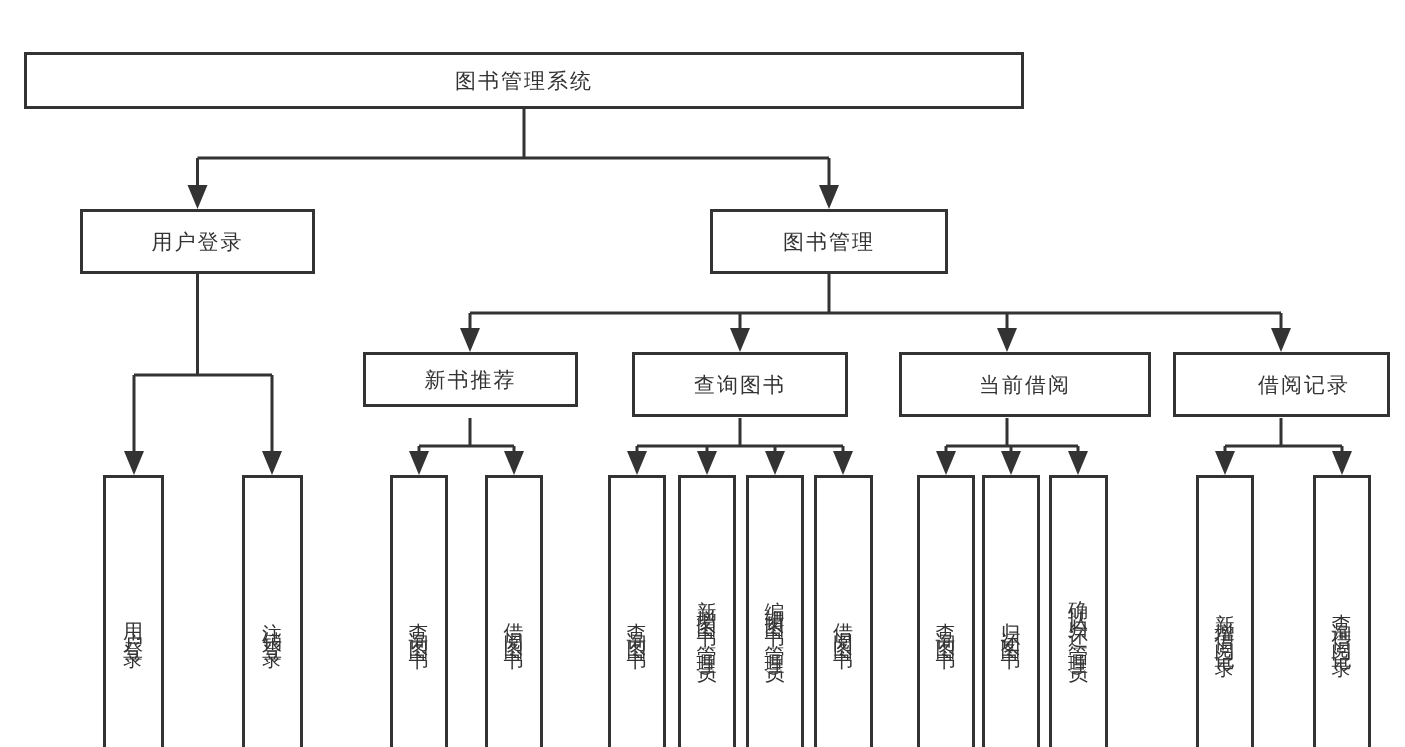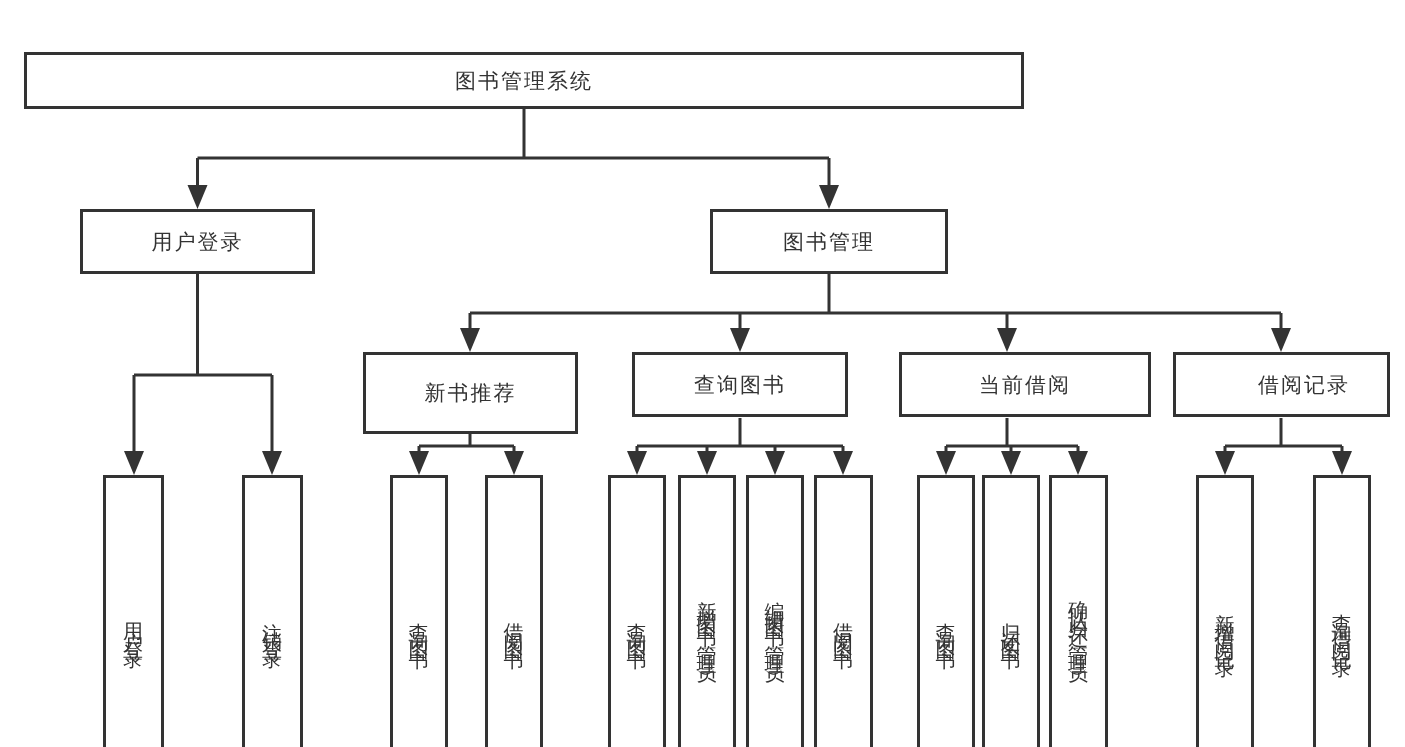--- a/index.html
+++ b/index.html
@@ -101,21 +101,21 @@
     <span>图书管理系统</span>
   </div>
 
   <div class="node h" style="left:80px; top:169px; width:235px; height:65px;">
     <span>用户登录</span>
   </div>
   <div class="node h" style="left:710px; top:169px; width:238px; height:65px;">
     <span>图书管理</span>
   </div>
 
-  <div class="node h" style="left:363px; top:312px; width:215px; height:82px;">
+  <div class="node h" style="left:363px; top:312px; width:215px; height:55px;">
     <span>新书推荐</span>
   </div>
   <div class="node h" style="left:632px; top:312px; width:216px; height:65px;">
     <span>查询图书</span>
   </div>
   <div class="node h" style="left:899px; top:312px; width:252px; height:65px;">
     <span>当前借阅</span>
   </div>
   <div class="node h" style="left:1173px; top:312px; width:217px; height:65px;padding-left:45px;">
     <span>借阅记录</span>

